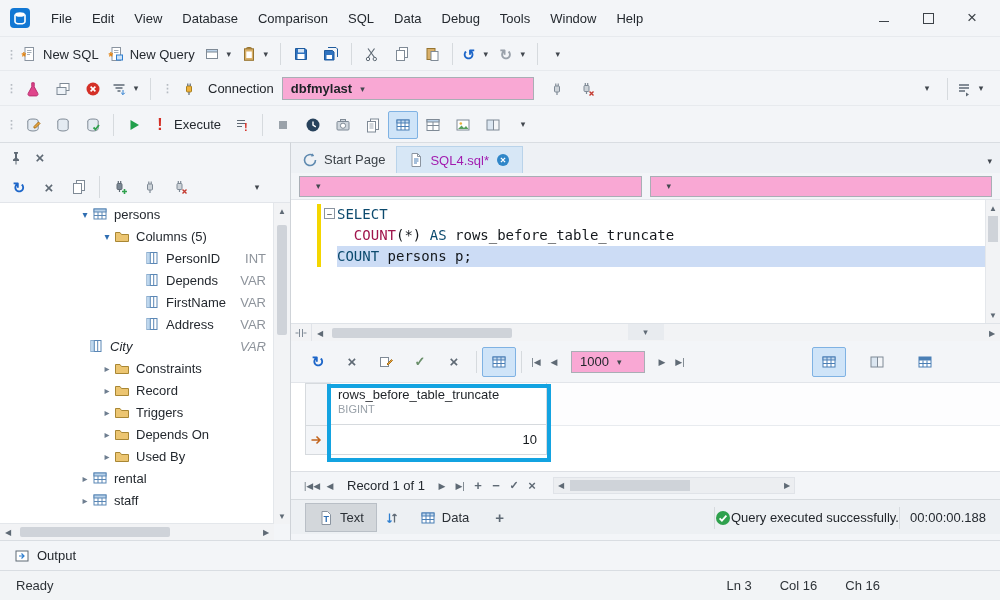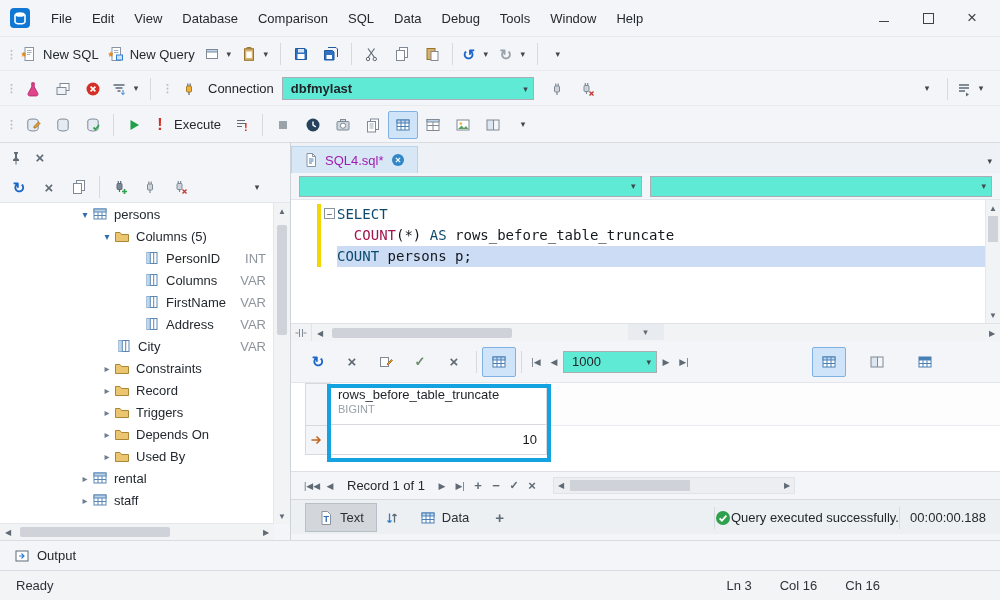--- a/index.html
+++ b/index.html
@@ -21,22 +21,22 @@
   .t2{top:70px;height:35px}
   .t3{top:105px;height:37px;border-bottom:1px solid #d9dde2}
   .tbtn{height:26px;min-width:24px;display:flex;align-items:center;justify-content:center;border:1px solid transparent;
         border-radius:2px;padding:0 2px;gap:3px}
   .tbtn.pressed{background:#cfe4f8;border-color:#7fb2e3}
   .tbtn .lab{padding:0 3px;color:#24292f}
   .ic{width:16px;height:16px;display:flex;align-items:center;justify-content:center}
   .ic-s{width:12px;height:14px;display:flex;align-items:center;justify-content:center}
   .tsep{width:1px;height:22px;background:#d6dade;margin:0 5px;flex:0 0 auto}
   .grip{color:#b6bcc3;font-size:11px;font-weight:bold;margin:0 2px 0 6px;letter-spacing:-1px}
-  .combobox{height:23px;background:#5eead4;border:1px solid #a9aeb5;display:flex;align-items:center;
-            padding:0 5px 0 8px;justify-content:space-between;box-sizing:border-box}
+  .combobox{height:23px;background:#f9a8d4;border:1px solid #a9aeb5;display:flex;align-items:center;
+            padding:0 5px 0 8px;box-sizing:border-box}
   .combo-caret{font-size:9px;color:#41474e;margin-left:8px}
 
   
   .explorer{position:absolute;left:0;top:142px;width:290px;height:398px;background:#f3f5f8;border-top:1px solid #d9dde2;box-sizing:border-box}
   .exp-header{height:29px;display:flex;align-items:center;padding:0 8px;gap:8px}
   .exp-title{flex:1;white-space:nowrap;overflow:hidden;color:#24292f}
   .exp-toolbar{height:30px;display:flex;align-items:center;border-bottom:1px solid #e2e5ea;padding-left:4px}
   .tree{position:absolute;left:0;top:60px;right:16px;bottom:16px;background:#fff;overflow:hidden}
   .tree-row{height:22px;display:flex;align-items:center;white-space:nowrap;box-sizing:border-box}
   .tw{width:14px;font-size:10px;text-align:center;flex:0 0 auto}
@@ -74,21 +74,21 @@
 
   .hsplit{position:absolute;top:180px;left:0;right:0;height:18px;background:#f2f3f5;border-top:1px solid #dfe3e8;
           display:flex;align-items:center}
   .hs-cell{width:20px;height:100%;display:flex;align-items:center;justify-content:center;border-right:1px solid #e0e3e8}
   .hs-thumb{height:10px;background:#cfd3d9;border-radius:2px;width:180px;margin-left:4px}
   .hs-collapse{position:absolute;left:50%;top:0;transform:translateX(-50%);width:36px;height:16px;display:flex;align-items:center;justify-content:center;font-size:9px;color:#5f6a75;background:#e8ebef}
 
   .res-toolbar{position:absolute;top:198px;left:0;right:0;height:42px;background:#f3f5f8;border-bottom:1px solid #e2e5ea;
                display:flex;align-items:center;padding-left:10px;box-sizing:border-box}
   .res-toolbar .tbtn{height:28px;min-width:28px}
-  .pagecombo{width:94px;height:22px;margin:0 0}
+  .pagecombo{width:74px;height:22px;margin:0 8px}
   .viewgroup{margin-left:auto;display:flex;gap:14px;margin-right:58px}
 
   .grid{position:absolute;top:240px;left:0;right:0;height:88px;background:#fff}
   .rowind{position:absolute;left:14px;top:0;width:26px;height:72px;background:#f3f5f8;border:1px solid #d6dade;box-sizing:border-box}
   .rowind-split{position:absolute;left:14px;top:42px;width:26px;height:0;border-top:1px solid #d6dade}
   .rowind-arrow{position:absolute;left:18px;top:49px;width:16px;height:16px}
   .gcell-header{position:absolute;left:40px;top:0;width:216px;height:42px;border-right:1px solid #d6dade;border-bottom:1px solid #d6dade;
                 padding:4px 7px;box-sizing:border-box;background:#fff}
   .gcol-name{color:#1e2227;font-size:13px}
   .gcol-type{color:#98a0a8;font-size:11px;margin-top:1px}
@@ -588,21 +588,21 @@
           <span class="dtype">INT</span>
         </div>
         <div class="tree-row" style="padding-left: 144px;">
           <span class="ticon">
             <svg width="16" height="16" viewBox="0 0 16 16" fill="none" stroke-width="1">
               <rect x="3" y="2.5" width="10" height="11" fill="#fff" stroke="#5b87b5"></rect>
               <rect x="3" y="2.5" width="3.3" height="11" fill="#bed7ee"></rect>
               <path d="M6.3 2.5v11M9.7 2.5v11" stroke="#5b87b5"></path>
             </svg>
           </span>
-          <span class="tlabel">Columns</span>
+          <span class="tlabel">Depends</span>
           <span class="dtype">VAR</span>
         </div>
         <div class="tree-row" style="padding-left: 144px;">
           <span class="ticon">
             <svg width="16" height="16" viewBox="0 0 16 16" fill="none" stroke-width="1">
               <rect x="3" y="2.5" width="10" height="11" fill="#fff" stroke="#5b87b5"></rect>
               <rect x="3" y="2.5" width="3.3" height="11" fill="#bed7ee"></rect>
               <path d="M6.3 2.5v11M9.7 2.5v11" stroke="#5b87b5"></path>
             </svg>
           </span>
@@ -613,21 +613,21 @@
           <span class="ticon">
             <svg width="16" height="16" viewBox="0 0 16 16" fill="none" stroke-width="1">
               <rect x="3" y="2.5" width="10" height="11" fill="#fff" stroke="#5b87b5"></rect>
               <rect x="3" y="2.5" width="3.3" height="11" fill="#bed7ee"></rect>
               <path d="M6.3 2.5v11M9.7 2.5v11" stroke="#5b87b5"></path>
             </svg>
           </span>
           <span class="tlabel">Address</span>
           <span class="dtype">VAR</span>
         </div>
-        <div class="tree-row" style="padding-left: 116px;">
+        <div class="tree-row" style="padding-left: 88px; font-style: italic;">
           <span class="ticon">
             <svg width="16" height="16" viewBox="0 0 16 16" fill="none" stroke-width="1">
               <rect x="3" y="2.5" width="10" height="11" fill="#fff" stroke="#5b87b5"></rect>
               <rect x="3" y="2.5" width="3.3" height="11" fill="#bed7ee"></rect>
               <path d="M6.3 2.5v11M9.7 2.5v11" stroke="#5b87b5"></path>
             </svg>
           </span>
           <span class="tlabel">City</span>
           <span class="dtype">VAR</span>
         </div>
@@ -707,20 +707,29 @@
     <div class="hscroll">
       <span class="sarrow" style="position:absolute;left:0">◀</span>
       <span class="hthumb"></span>
       <span class="sarrow" style="position:absolute;right:0">▶</span>
     </div>
   </div>
 
   <div class="main">
 
     <div class="tabstrip">
+      <span class="doctab">
+        <span class="ic">
+            <svg width="16" height="16" viewBox="0 0 16 16" fill="none" stroke-width="1">
+              <path d="M13.5 8a5.5 5.5 0 1 1-2-4.2" stroke="#5f8ab0" stroke-width="1.6"></path>
+              <path d="M10.6 1.3l1.2 2.8-3 .3z" fill="#5f8ab0"></path>
+            </svg>
+          </span>
+        <span>Start Page</span>
+      </span>
       <span class="doctab active">
         <span class="ic">
             <svg width="16" height="16" viewBox="0 0 16 16" fill="none" stroke-width="1">
               <path d="M4 1.5h5.5l3 3v10H4z" fill="#fff" stroke="#8a94a0"></path>
               <path d="M9.5 1.5v3h3" stroke="#8a94a0"></path>
               <path d="M6 7h4.5M6 9h4.5M6 11h3" stroke="#4a7fb5"></path>
             </svg>
           </span>
         <span>SQL4.sql*</span>
         <span class="ic">

